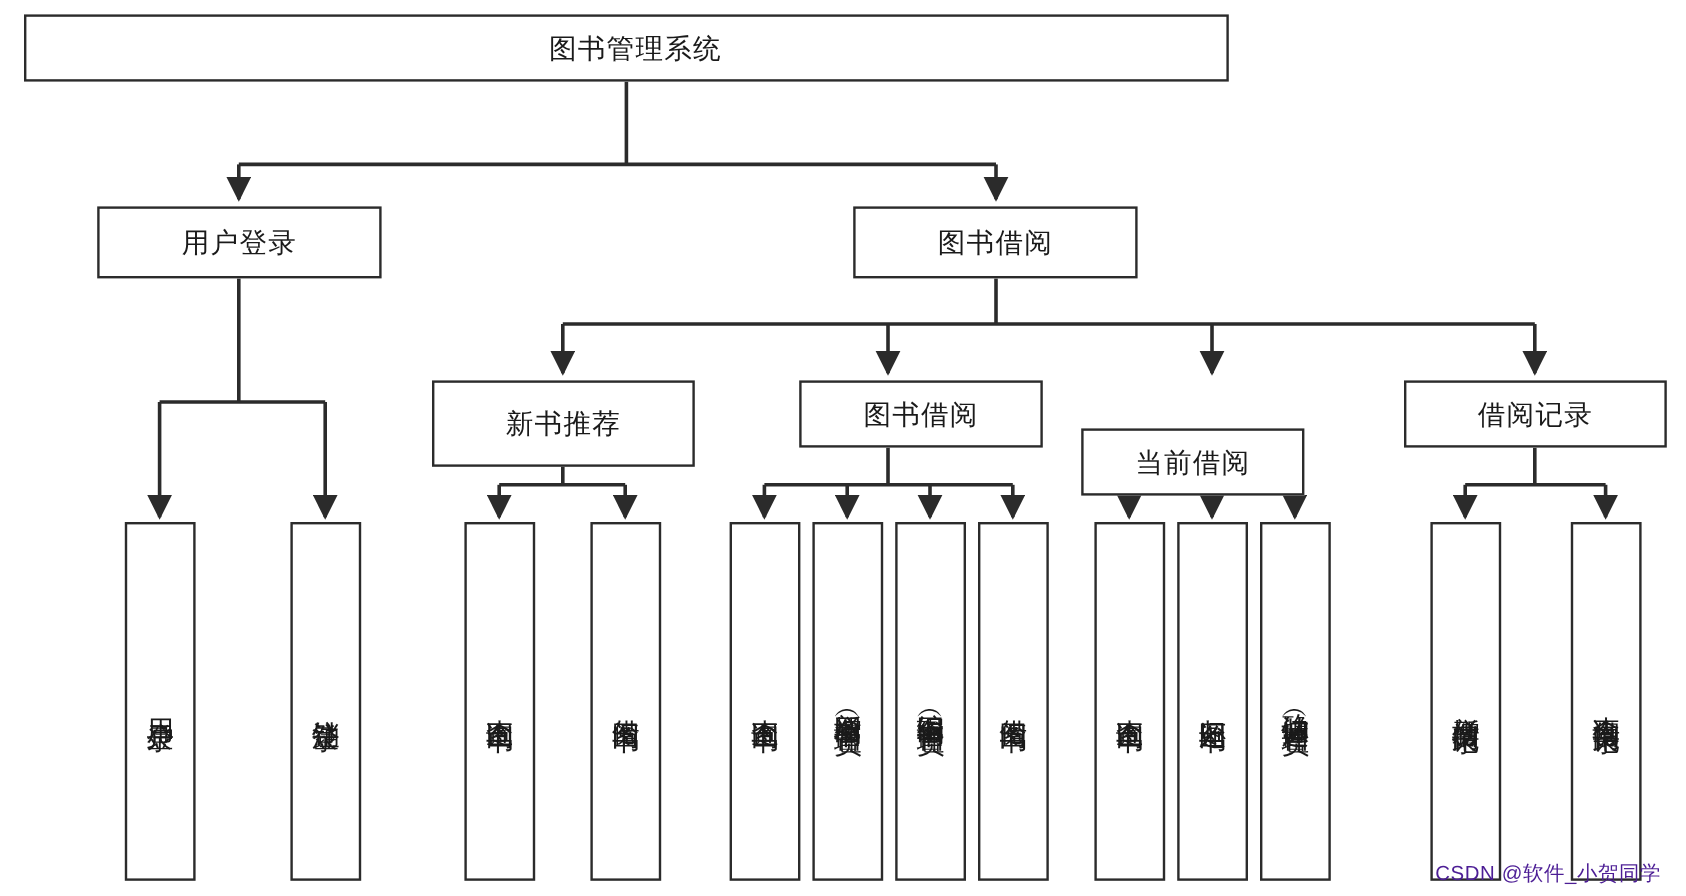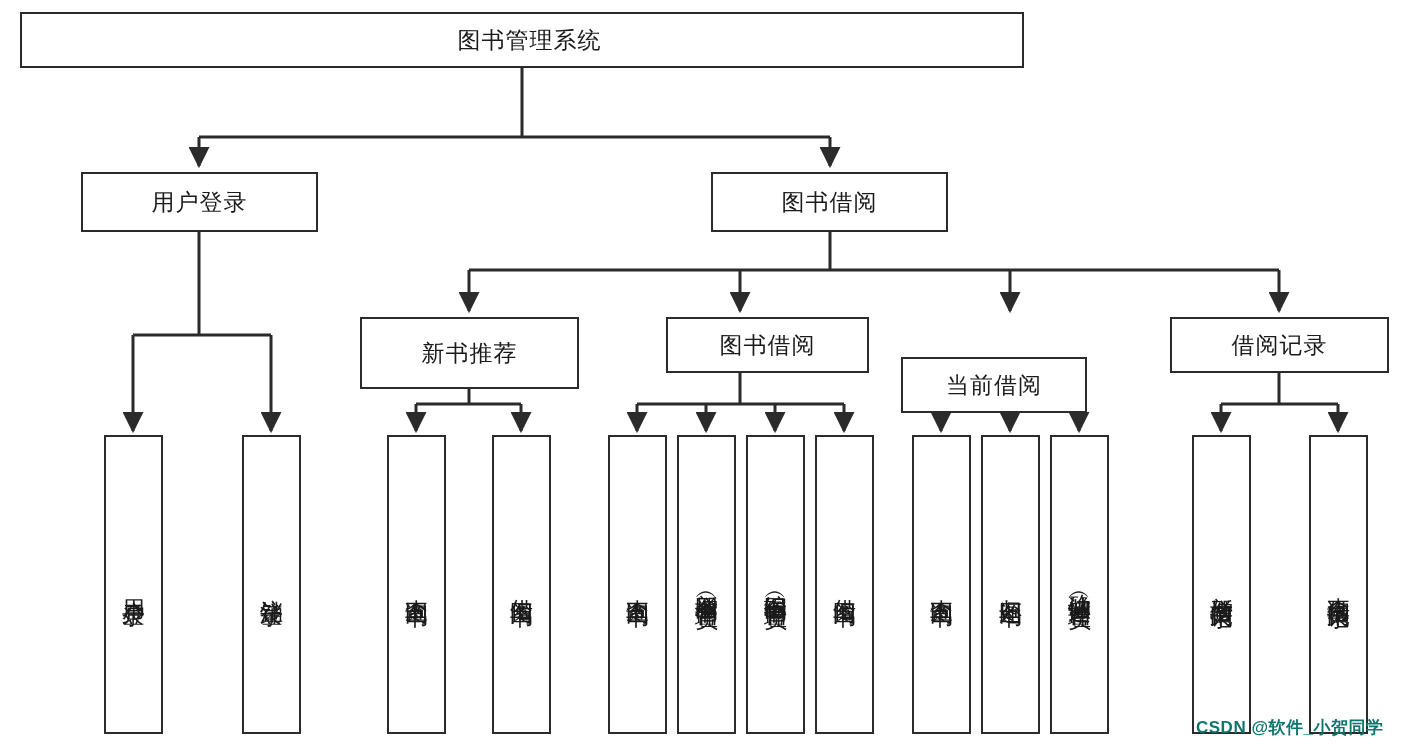--- a/index.html
+++ b/index.html
@@ -47,25 +47,24 @@
     line-height: 1.0;
   }
   .node.vert .label {
     writing-mode: vertical-rl;
     text-orientation: upright;
     white-space: nowrap;
   }
   .watermark {
     position: absolute;
     font-size: 17px;
-    color: #0f766e;
+    color: #4c1d95;
     white-space: nowrap;
     letter-spacing: 0.5px;
     pointer-events: none;
-    font-weight: bold;
   }
 </style>
 </head>
 <body>
 
 <div id="canvas">
 
   <svg id="svg-layer" viewBox="0 0 1405 747" xmlns="http://www.w3.org/2000/svg">
     <defs>
       <marker id="arrow" viewBox="0 0 10 10" refX="9" refY="5" markerWidth="7" markerHeight="7" orient="auto-start-reverse">

